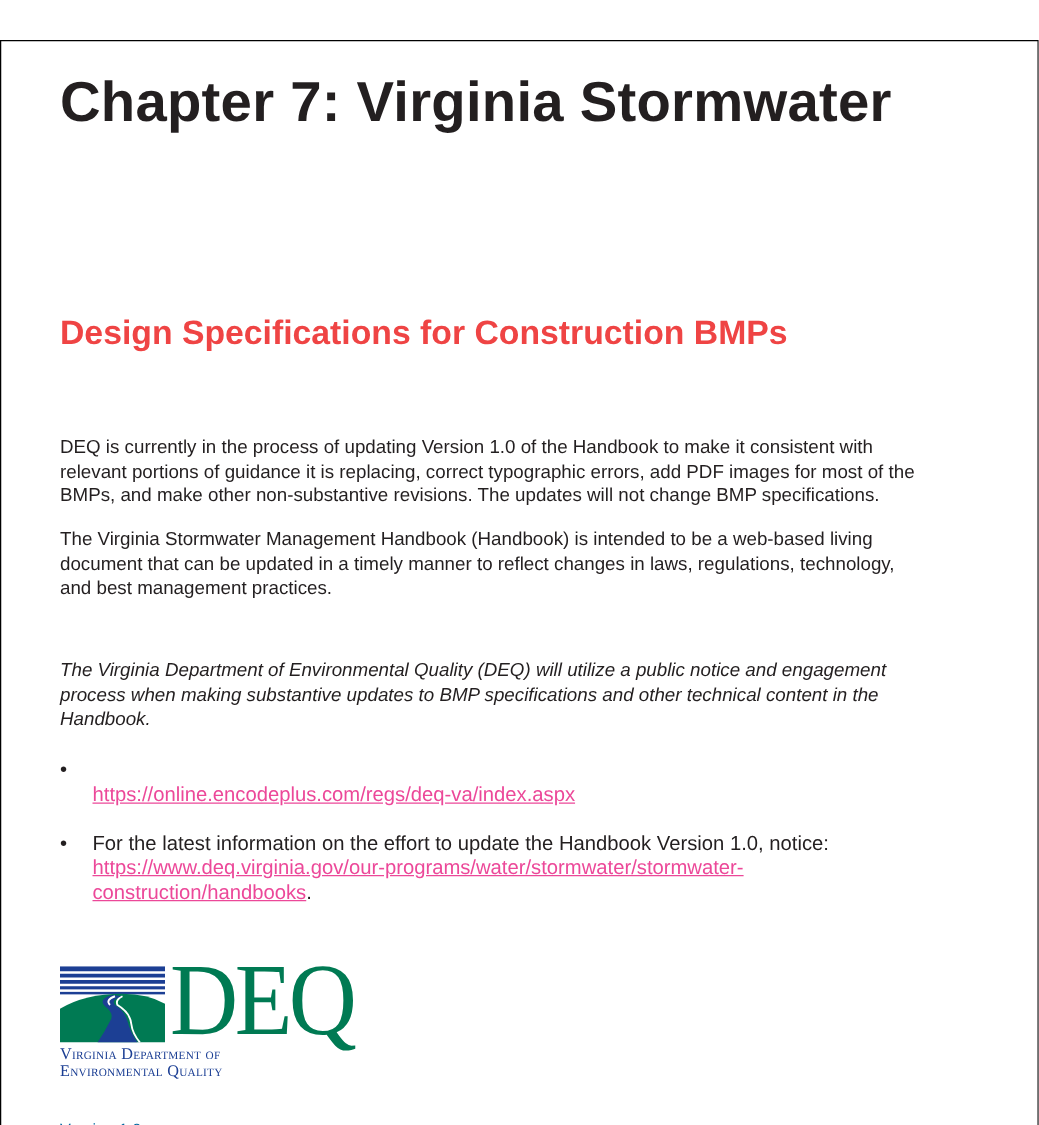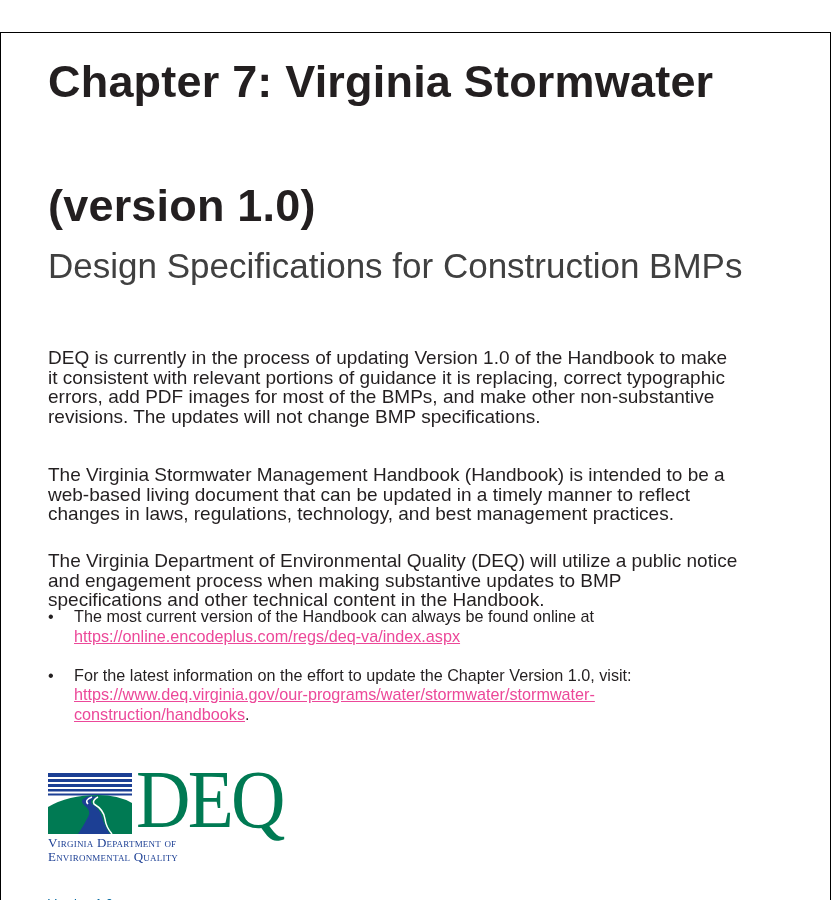--- a/index.html
+++ b/index.html
@@ -11,31 +11,31 @@
     margin-top:32px;
   }
   .title {
     position:absolute; left:47px; top:18px; margin:0;
     font-family:"Liberation Sans", sans-serif; font-weight:bold;
     font-size:45px; line-height:62px; color:#231f20;
     letter-spacing:0.2px;
   }
   .subtitle {
     position:absolute; left:47px; top:213px; margin:0;
-    font-family:"Liberation Sans", sans-serif; font-weight:normal;
-    font-size:35px; line-height:40px; color:#404040;
+    font-family:"Liberation Sans", sans-serif; font-weight:bold;
+    font-size:27px; line-height:40px; color:#ef4444;
   }
   .body-text {
     position:absolute; left:47px; width:690px;
-    font-family:"Liberation Sans", sans-serif; font-size:19px;
+    font-family:"Liberation Sans", sans-serif; font-size:15px;
     line-height:19.5px; color:#231f20; margin:0;
   }
   .p1 { top:315px; }
-  .p2 { top:432px; }
-  .p3 { top:518px; }
+  .p2 { top:389px; }
+  .p3 { top:494px;font-style:italic; }
   .bullets {
     position:absolute; left:47px; top:574px; width:700px;
     margin:0; padding:0; list-style:none;
     font-family:"Liberation Sans", sans-serif; font-size:16.2px;
     line-height:19.5px; color:#231f20;
   }
   .bullets li { position:relative; padding-left:26px; margin-bottom:19.5px; }
   .bullet-dot { position:absolute; left:0; top:0; }
   .bullets a { color:#ec4899; text-decoration:underline; }
   .logo {
@@ -60,38 +60,37 @@
   }
 </style>
 </head>
 <body>
 
 <div class="page">
 
   <h1 class="title">
     <span>Chapter 7: Virginia Stormwater</span><br>
     <br>
-    <span>(version 1.0)</span>
   </h1>
 
   <h2 class="subtitle">Design Specifications for Construction BMPs</h2>
 
   <p class="body-text p1">DEQ is currently in the process of updating Version 1.0 of the Handbook to make it consistent with relevant portions of guidance it is replacing, correct typographic errors, add PDF images for most of the BMPs, and make other non-substantive revisions. The updates will not change BMP specifications.</p>
   <p class="body-text p2">The Virginia Stormwater Management Handbook (Handbook) is intended to be a web-based living document that can be updated in a timely manner to reflect changes in laws, regulations, technology, and best management practices.</p>
   <p class="body-text p3">The Virginia Department of Environmental Quality (DEQ) will utilize a public notice and engagement process when making substantive updates to BMP specifications and other technical content in the Handbook.</p>
 
   <ul class="bullets">
     <li>
       <span class="bullet-dot">•</span>
-      <span>The most current version of the Handbook can always be found online at</span><br>
+      <br>
       <a href="#">https://online.encodeplus.com/regs/deq-va/index.aspx</a><span></span>
     </li>
     <li>
       <span class="bullet-dot">•</span>
-      <span>For the latest information on the effort to update the Chapter Version 1.0, visit:</span><br>
+      <span>For the latest information on the effort to update the Handbook Version 1.0, notice:</span><br>
       <a href="#" style="word-break:normal;">https://www.deq.virginia.gov/our-programs/water/stormwater/stormwater-construction/handbooks</a><span>.</span>
     </li>
   </ul>
 
   <div class="logo">
     <svg class="logo-mark" viewBox="0 0 84 61" xmlns="http://www.w3.org/2000/svg">
       <rect x="0" y="0" width="84" height="61" fill="#ffffff"></rect>
       <rect x="0" y="0" width="84" height="4" fill="#1c3f94"></rect>
       <rect x="0" y="6" width="84" height="3" fill="#1c3f94"></rect>
       <rect x="0" y="11" width="84" height="3" fill="#1c3f94"></rect>

